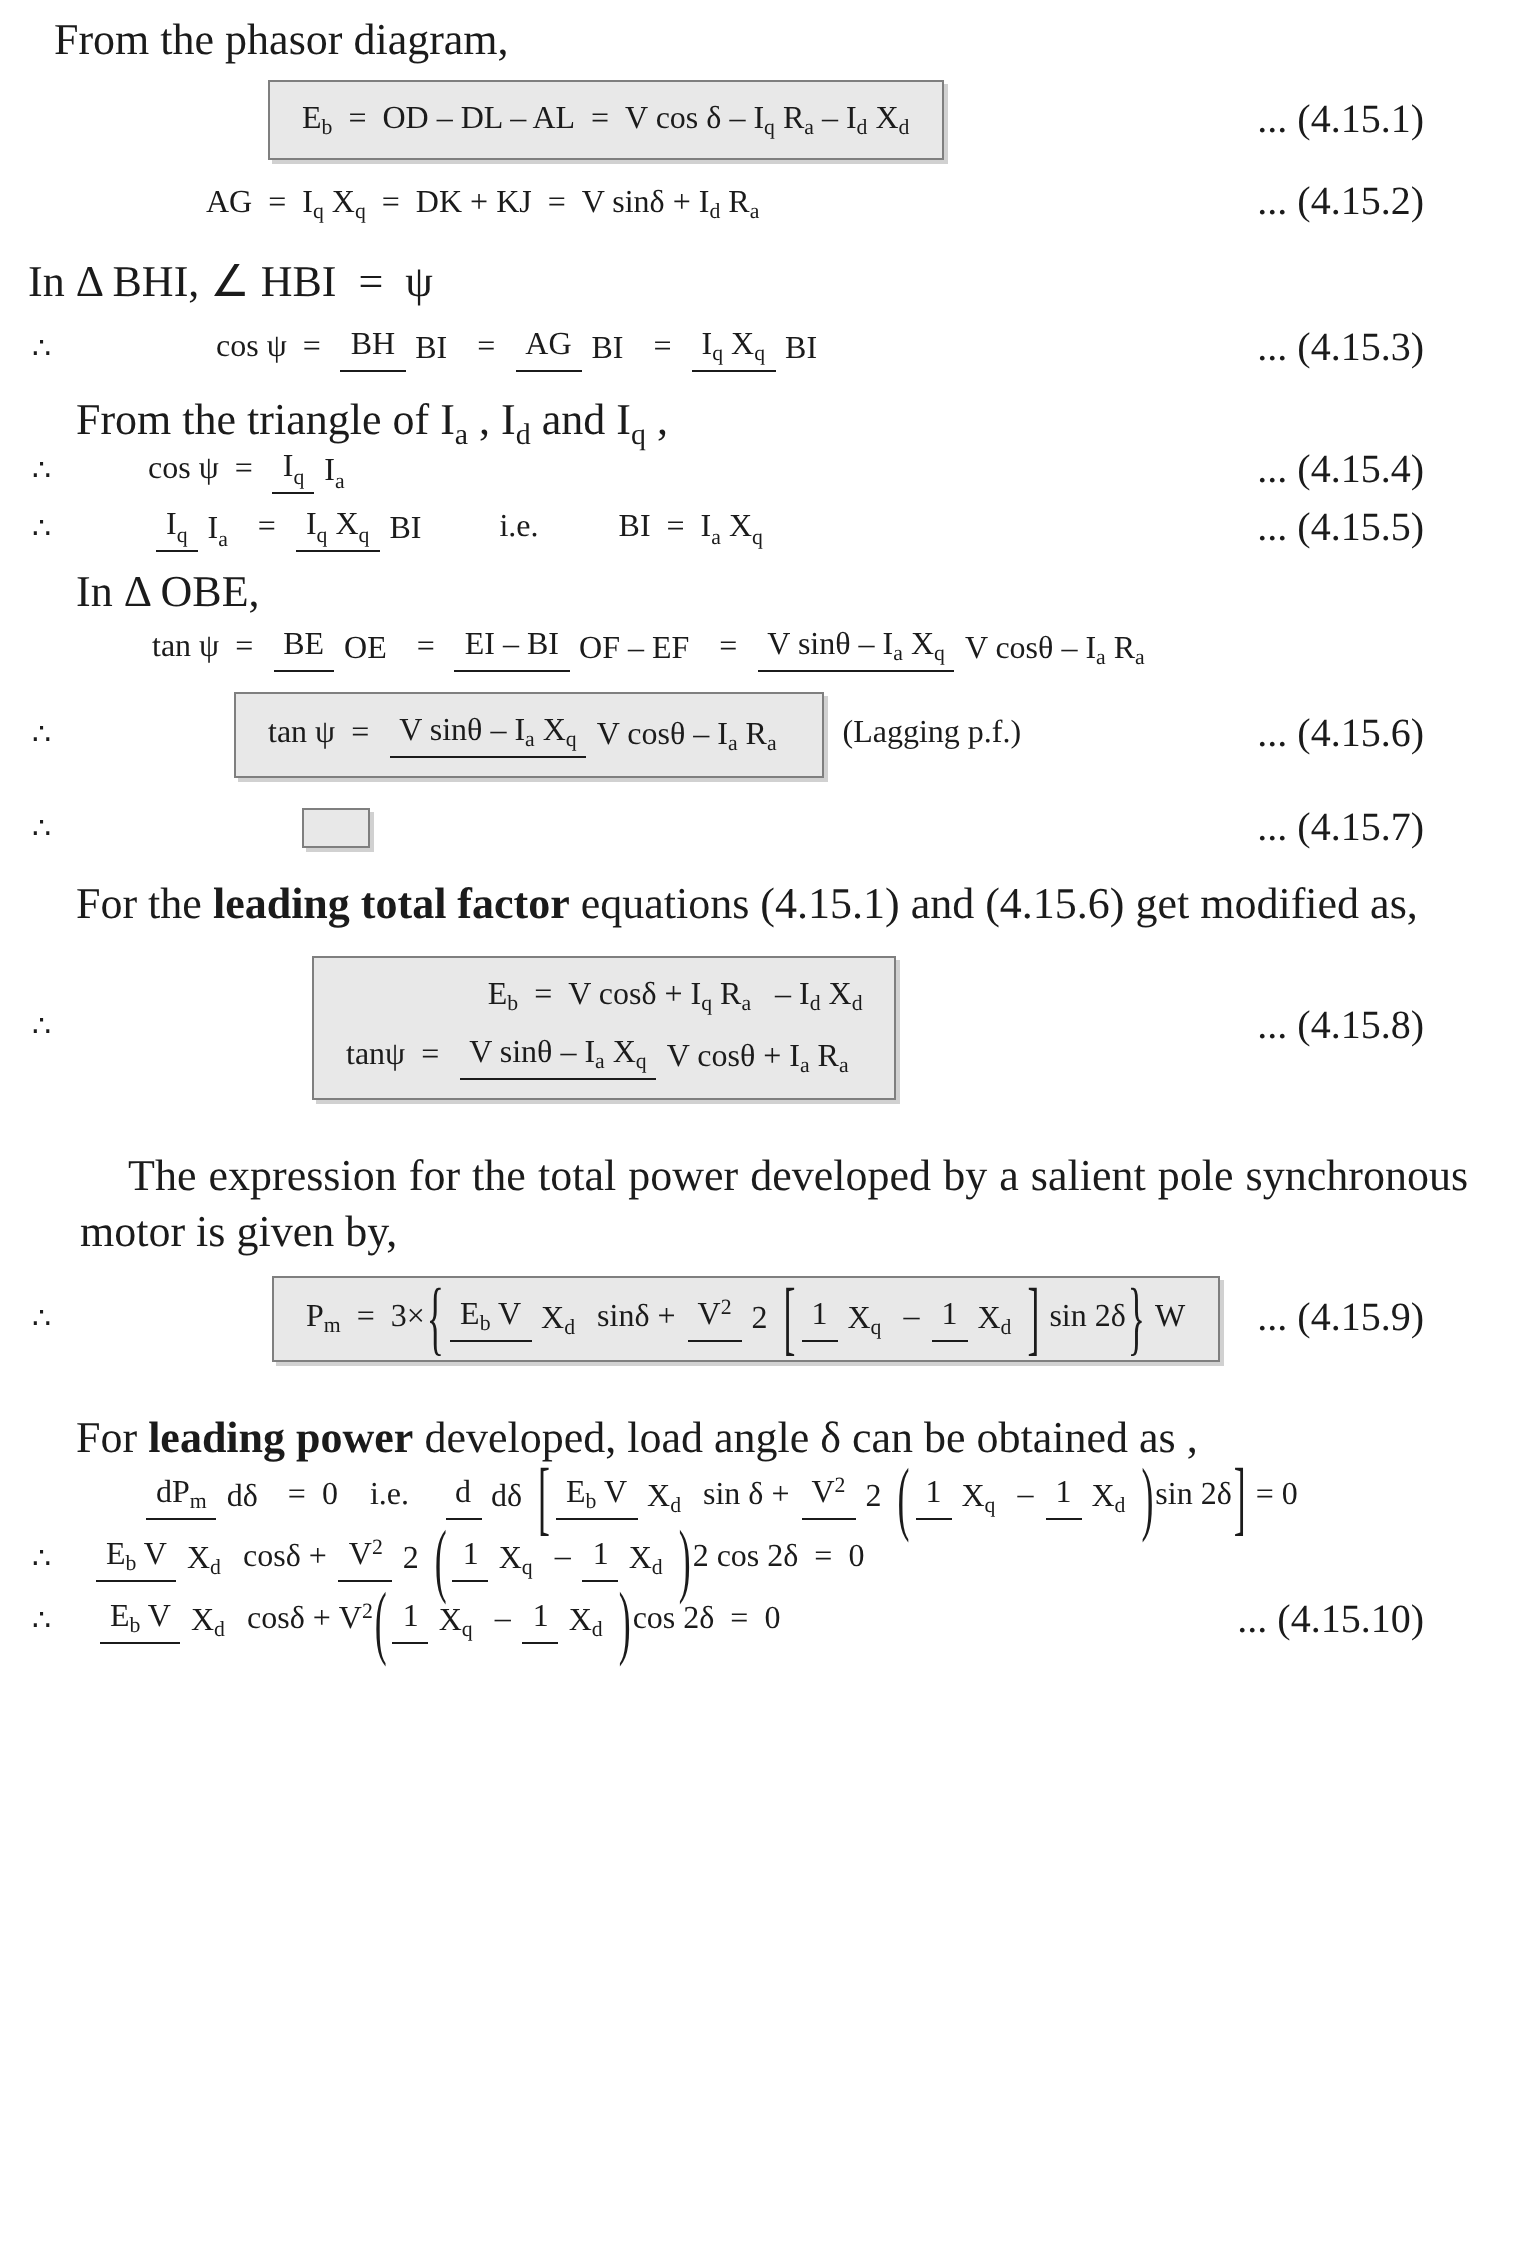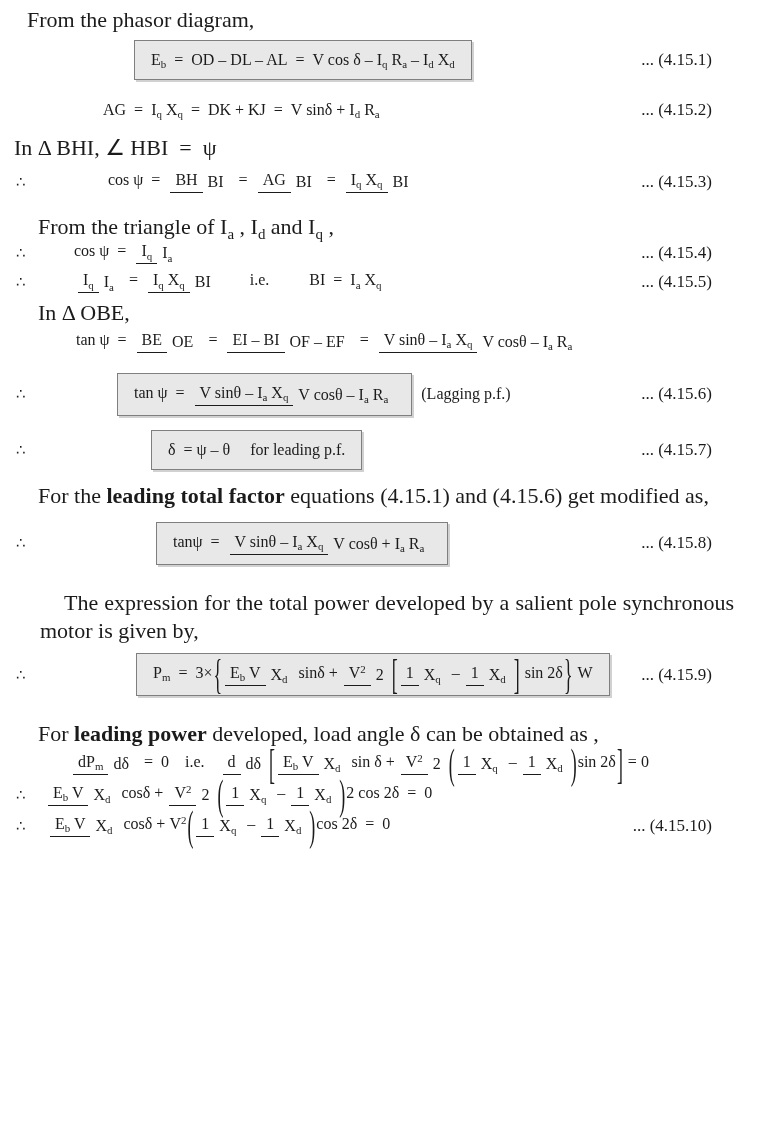--- a/index.html
+++ b/index.html
@@ -24,21 +24,21 @@
   .marker {
     flex:none; width:26px; padding-left:16px;
     font-size:15px; color:#1b1b1b;
   }
   .eqcontent {
     flex:1 1 auto; display:flex; align-items:center;
     font-size:16px; line-height:1.25;
   }
   .eqnum {
     flex:none; width:150px; text-align:right; padding-right:56px;
-    font-size:17px; white-space:nowrap;
+    font-size:20px; white-space:nowrap;
   }
 
   .math { display:inline-block; white-space:nowrap; }
 
   .eqbox {
     display:inline-flex; flex-direction:column; gap:9px;
     background:#e8e8e8;
     border:1.4px solid #7f7f7f;
     box-shadow:2px 2px 0 rgba(0,0,0,0.18);
     padding:9px 16px;
@@ -66,21 +66,21 @@
   }
 
   
   .pl20{padding-left:20px}.pl22{padding-left:22px}.pl45{padding-left:45px}
   .pl48{padding-left:48px}.pl50{padding-left:50px}.pl77{padding-left:77px}
   .pl82{padding-left:82px}.pl91{padding-left:91px}.pl108{padding-left:108px}
   .pl110{padding-left:110px}.pl125{padding-left:125px}.pl130{padding-left:130px}
 
   
   .mt0{margin-top:0}.mt2{margin-top:2px}.mt4{margin-top:4px}.mt6{margin-top:6px}
-  .mt8{margin-top:8px}.mt10{margin-top:20px}.mt12{margin-top:12px}
+  .mt8{margin-top:8px}.mt10{margin-top:10px}.mt12{margin-top:12px}
   .mt14{margin-top:14px}.mt24{margin-top:24px}
 </style>
 </head>
 <body>
 
 <p class="para indent-sm">From the phasor diagram,</p>
 
 <div class="eqrow mt6">
   <span class="marker"></span>
   <div class="eqcontent pl108">
@@ -175,32 +175,32 @@
     </span>
     <span class="suffix">(Lagging p.f.)</span>
   </div>
   <span class="eqnum">... (4.15.6)</span>
 </div>
 
 <div class="eqrow mt14">
   <span class="marker">∴</span>
   <div class="eqcontent pl125">
     <span class="eqbox alignleft">
-      <span class="bline">δ = ψ – θ  for leading p.f.</span>
     </span>
   </div>
   <span class="eqnum">... (4.15.7)</span>
 </div>
 
 <p class="para indent mt12"><span>For the </span><b>leading total factor</b><span> equations (4.15.1) and (4.15.6) get modified as,</span></p>
 
 <div class="eqrow mt12">
   <span class="marker">∴</span>
   <div class="eqcontent pl130">
     <span class="eqbox aligncenter">
+      <span class="bline">E<sub>b</sub> = V cosδ + I<sub>q</sub> R<sub>a</sub>  – I<sub>d</sub> X<sub>d</sub></span>
       <span class="bline">tanψ = <span class="frac">
             <span class="fnum">V sinθ – I<sub>a</sub> X<sub>q</sub></span>
             <span class="fden">V cosθ + I<sub>a</sub> R<sub>a</sub></span>
           </span></span>
     </span>
   </div>
   <span class="eqnum">... (4.15.8)</span>
 </div>
 
 <p class="para indent just mt24">The expression for the total power developed by a salient pole synchronous motor is given by,</p>

